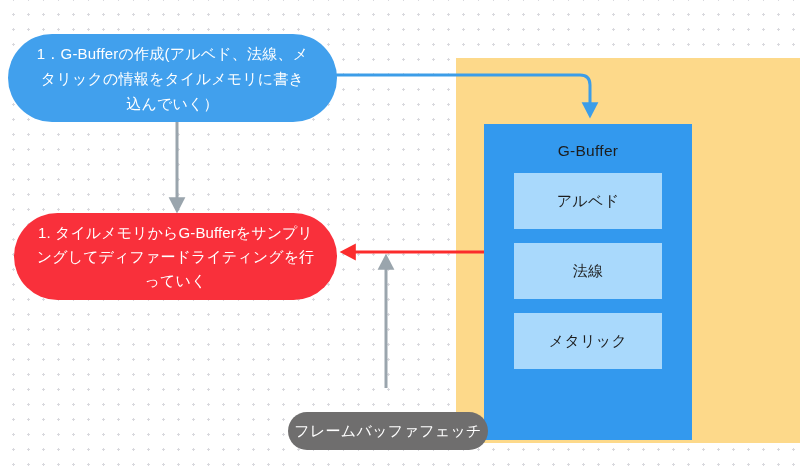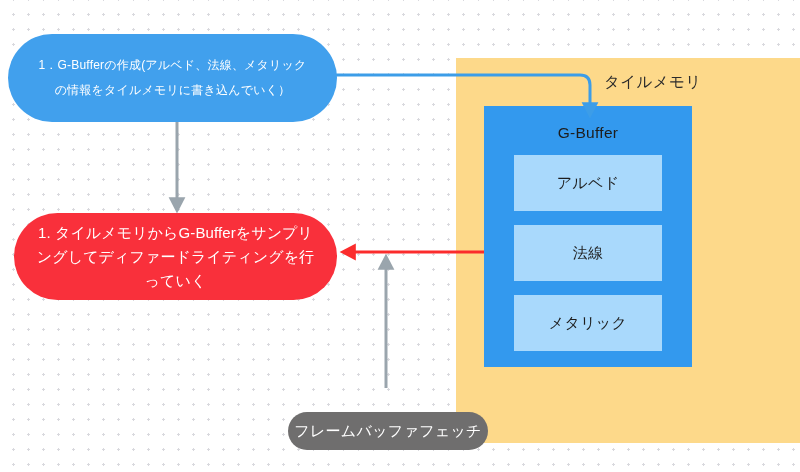--- a/index.html
+++ b/index.html
@@ -35,23 +35,23 @@
     font-size: 15.5px;
     color: #2b2b2b;
     letter-spacing: 0.4px;
     white-space: nowrap;
   }
 
   
   .gbuffer-box {
     position: absolute;
     left: 484px;
-    top: 106px;
+    top: 124px;
     width: 208px;
-    height: 261px;
+    height: 316px;
     background: #3399ee;
   }
   .gbuffer-title {
     position: absolute;
     left: 0;
     top: 18px;
     width: 208px;
     text-align: center;
     font-size: 15.5px;
     color: #1d1d1d;
@@ -85,21 +85,21 @@
     color: #ffffff;
   }
   .node-blue {
     left: 8px;
     top: 34px;
     width: 329px;
     height: 88px;
     background: #41a0ed;
     border-radius: 44px;
     padding: 0 26px;
-    font-size: 12px;
+    font-size: 15px;
     line-height: 25px;
     letter-spacing: 0.2px;
   }
   .node-red {
     left: 14px;
     top: 213px;
     width: 323px;
     height: 87px;
     background: #f9303b;
     border-radius: 44px;
@@ -129,21 +129,20 @@
     height: 472px;
     pointer-events: none;
   }
 </style>
 </head>
 <body>
 
 <div id="canvas">
 
   <div class="tile-memory-panel"></div>
-  <div class="tile-memory-label">タイルメモリ</div>
 
   <div class="gbuffer-box">
     <div class="gbuffer-title">G-Buffer</div>
     <div class="gbuffer-slot slot-0">アルベド</div>
     <div class="gbuffer-slot slot-2">メタリック</div>
     <div class="gbuffer-slot slot-1">法線</div>
   </div>
 
   <svg class="connector" viewBox="0 0 800 472" xmlns="http://www.w3.org/2000/svg">
     <defs>

